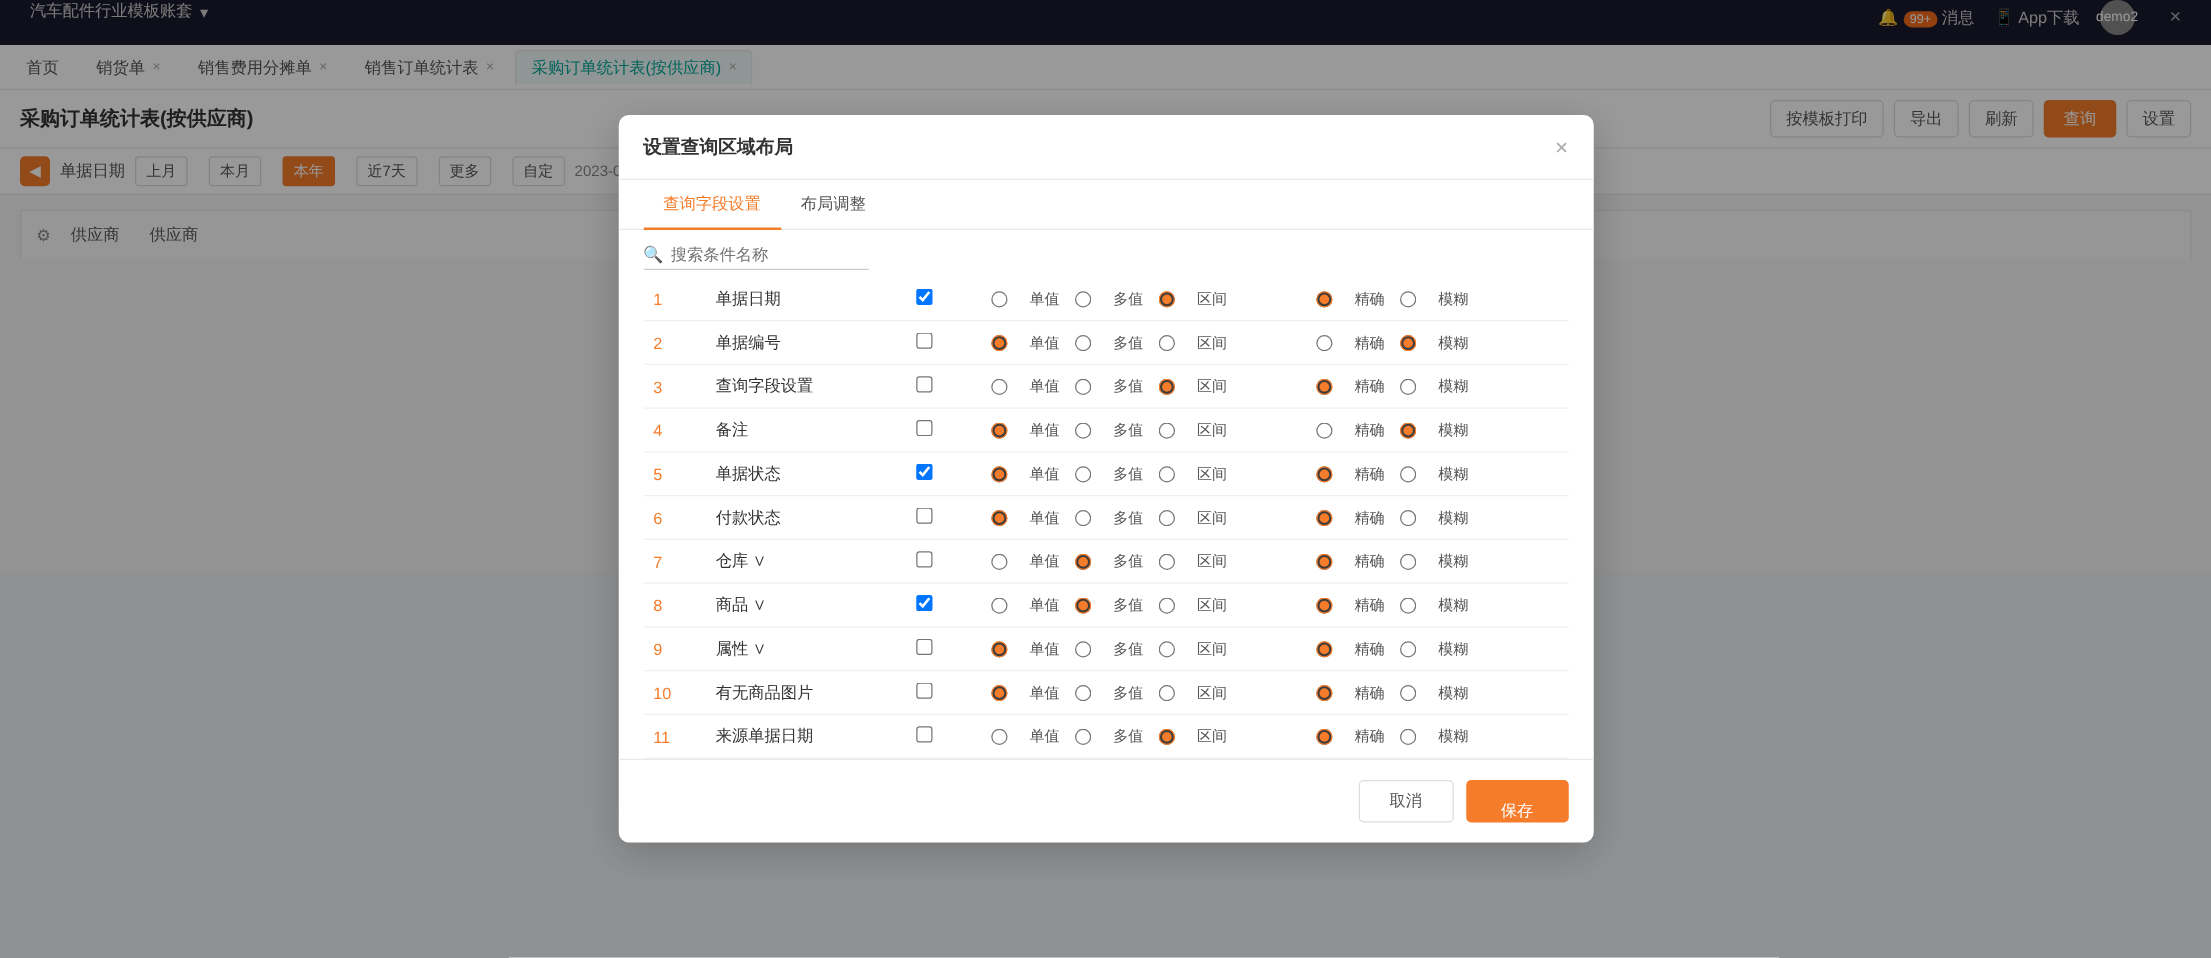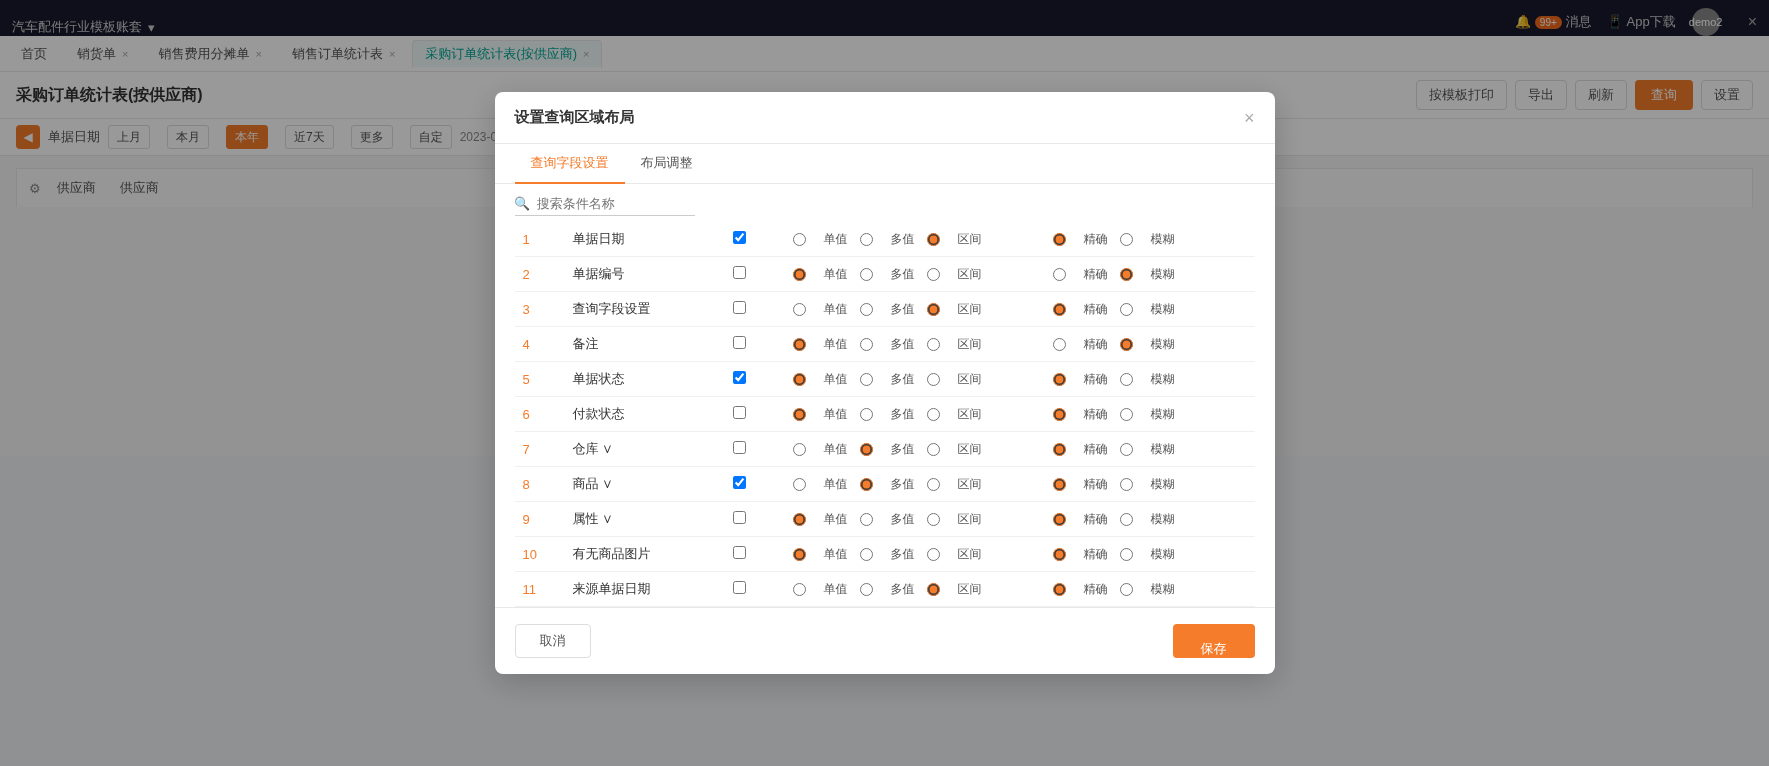--- a/index.html
+++ b/index.html
@@ -3,22 +3,22 @@
   <meta charset="utf-8">
   <style>
     * { box-sizing: border-box; margin: 0; padding: 0; }
     body { font-family: 'Microsoft YaHei', Arial, sans-serif; font-size: 13px; background: #f0f2f5; overflow: hidden; }
 
     
     .top-nav {
       background: #1a1a2e;
       height: 36px;
       display: flex;
-      align-items: flex-end;
-      padding: 0 12px;
+      align-items: flex-start;
+      padding: 0 24px;
       justify-content: space-between;
     }
     .top-nav-left { color: #ccc; font-size: 13px; display: flex; align-items: center; gap: 6px; }
     .top-nav-right { display: flex; align-items: center; gap: 16px; color: #ccc; font-size: 13px; }
     .top-nav-right .badge { background: #f56c1c; color: #fff; border-radius: 8px; padding: 1px 5px; font-size: 10px; }
     .top-nav-right .avatar { width: 28px; height: 28px; border-radius: 50%; background: #888; display: flex; align-items: center; justify-content: center; color: #fff; font-size: 11px; }
     .close-btn-top { color: #aaa; cursor: pointer; font-size: 16px; margin-left: 12px; }
 
     
     .tab-bar {
@@ -224,21 +224,21 @@
     
     .radio-group { display: flex; align-items: center; gap: 12px; }
     .radio-item { display: flex; align-items: center; gap: 18px; font-size: 12px; color: #555; cursor: pointer; }
     .radio-item input[type=radio] { accent-color: #f57c2b; width: 13px; height: 13px; cursor: pointer; }
 
     
     .dialog-footer {
       padding: 16px 20px;
       border-top: 1px solid #e8e8e8;
       display: flex;
-      justify-content: space-between;
+      justify-content: flex-end;
       gap: 10px;
     }
     .btn-cancel {
       height: 34px;
       padding: 0 24px;
       border: 1px solid #ddd;
       border-radius: 4px;
       background: #fff;
       font-size: 13px;
       cursor: pointer;

